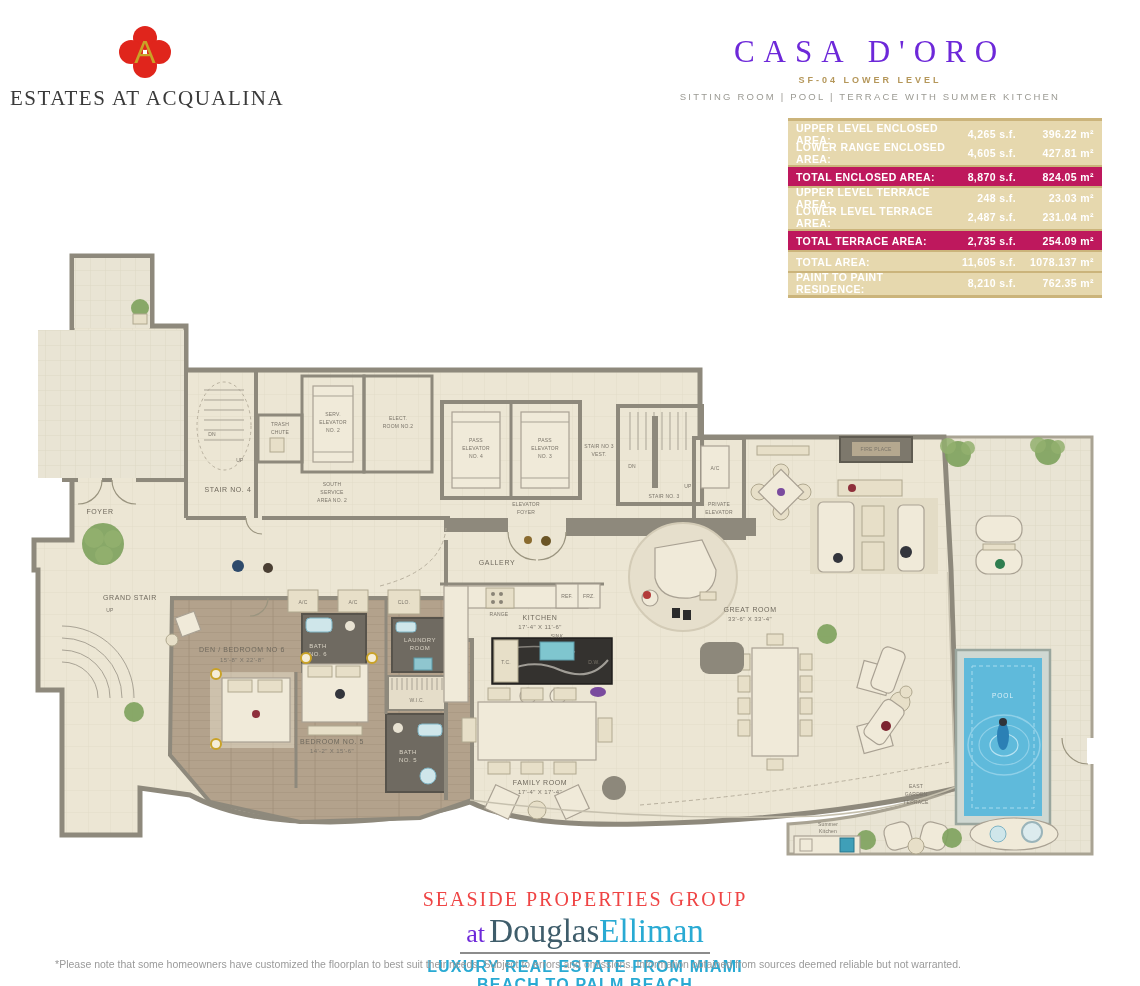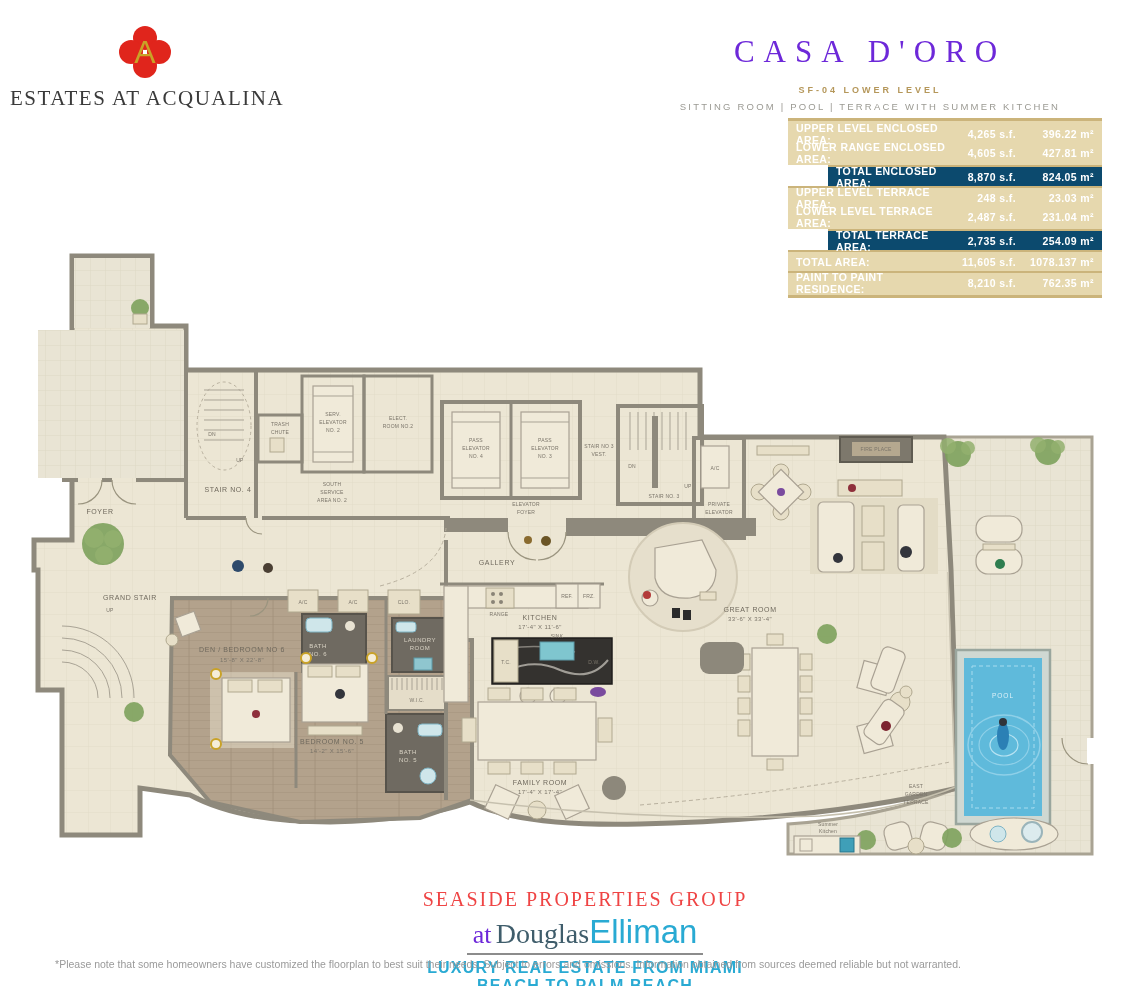--- a/index.html
+++ b/index.html
@@ -6,40 +6,40 @@
   #page{position:relative;width:1140px;height:986px;background:#ffffff;overflow:hidden;
         font-family:"Liberation Sans",sans-serif;}
   
   #logo-block{position:absolute;left:10px;top:24px;width:270px;text-align:center;}
   #logo-mark{display:block;margin:0 auto 6px auto;}
   #brand-name{font-family:"Liberation Serif",serif;font-size:21px;letter-spacing:1.5px;
               color:#3a3a3a;white-space:nowrap;text-align:right;}
   #title-block{position:absolute;left:610px;top:34px;width:520px;text-align:center;}
   #plan-title{font-family:"Liberation Serif",serif;font-size:31px;letter-spacing:9px;
               color:#6d28d9;white-space:nowrap;}
-  #plan-subtitle{font-size:9px;letter-spacing:3px;color:#b5975a;margin-top:15px;font-weight:bold;}
+  #plan-subtitle{font-size:9px;letter-spacing:3px;color:#b5975a;margin-top:5px;font-weight:bold;}
   .features-line{font-size:9.5px;letter-spacing:2.2px;color:#9b9a93;margin-top:6px;white-space:nowrap;}
   
   #area-table{position:absolute;left:788px;top:118px;width:314px;
               border-top:3px solid #cbb47b;border-bottom:3px solid #cbb47b;}
   .at-row{display:flex;align-items:center;background:#e6d8ae;color:#ffffff;
           font-size:10.5px;font-weight:bold;letter-spacing:.4px;height:19px;padding:0 8px;}
-  .at-row.total{background:#0c4a6e;margin-left:40px;}
+  .at-row.total{background:#be185d;}
   .at-row.sect-top{border-top:2px solid #cbb47b;}
   .at-row .c-label{flex:1;text-align:left;}
   .at-row .c-sf{width:62px;text-align:right;}
   .at-row .c-sqm{width:78px;text-align:right;}
   .at-pad{height:3px;background:#e6d8ae;}
   
   #footer{position:absolute;left:400px;top:888px;width:370px;text-align:center;}
   #footer-brand{font-family:"Liberation Serif",serif;font-size:20px;letter-spacing:2px;color:#ef4444;}
   #footer-wordmark{display:inline-block;border-bottom:2px solid #8c8c8c;padding:0 6px 2px 6px;margin-top:2px;}
   #fw-at{font-family:"Liberation Serif",serif;font-size:26px;color:#6d28d9;}
-  #fw-douglas{font-family:"Liberation Serif",serif;font-size:28px;color:#3f5d6b;}
-  #fw-elliman{font-family:Liberation Sans, sans-serif;font-size:33px;color:#29aad3;margin-top:40px;}
+  #fw-douglas{font-family:"Liberation Serif",serif;font-size:33px;color:#3f5d6b;}
+  #fw-elliman{font-family:Liberation Serif, serif;font-size:33px;color:#29aad3;margin-top:40px;}
   #footer-tagline{font-size:16px;letter-spacing:1.2px;color:#29aad3;margin-top:4px;font-weight:bold;}
   #disclaimer{position:absolute;left:0;top:958px;width:1016px;text-align:center;
               font-size:10.5px;color:#9a9a9a;}
   
   #plan-wrap{position:absolute;left:0;top:240px;width:1140px;height:650px;}
   text{font-family:"Liberation Sans",sans-serif;}
   .lbl{font-size:7px;fill:#6f695d;letter-spacing:.6px;text-anchor:middle;}
   .lbl-dim{font-size:6px;fill:#7b756a;letter-spacing:.4px;text-anchor:middle;}
   .lbl-xs{font-size:5px;fill:#7b756a;letter-spacing:.2px;text-anchor:middle;}
   .lbl-lt{font-size:6px;fill:#d9d3c5;letter-spacing:.5px;text-anchor:middle;}

